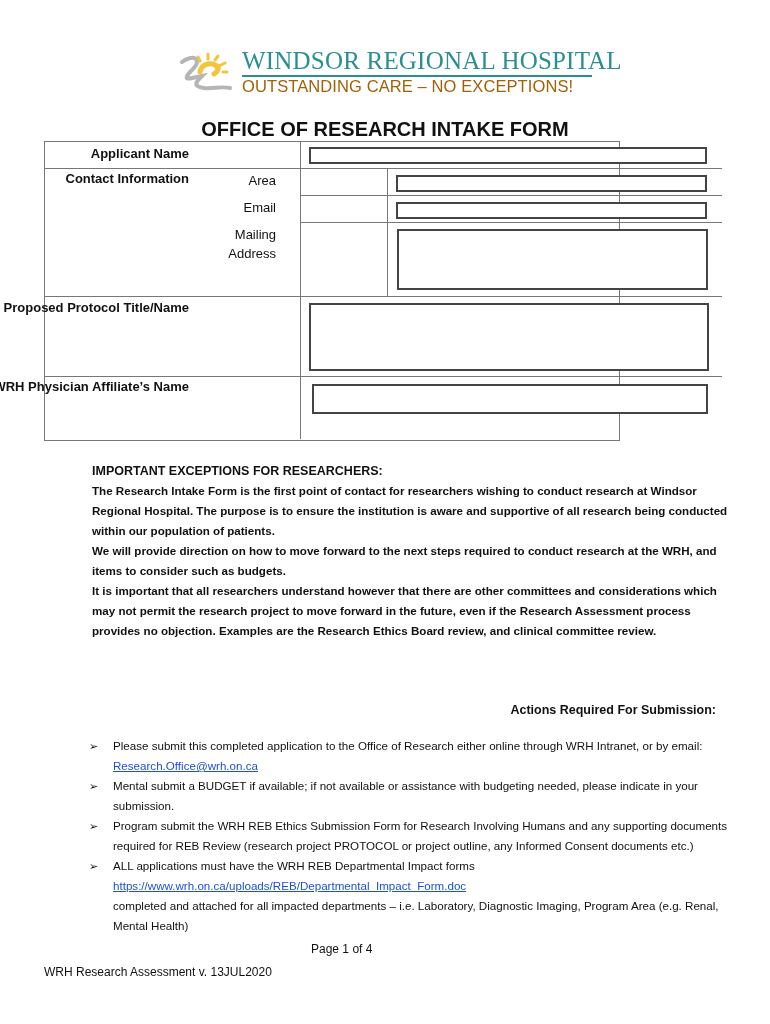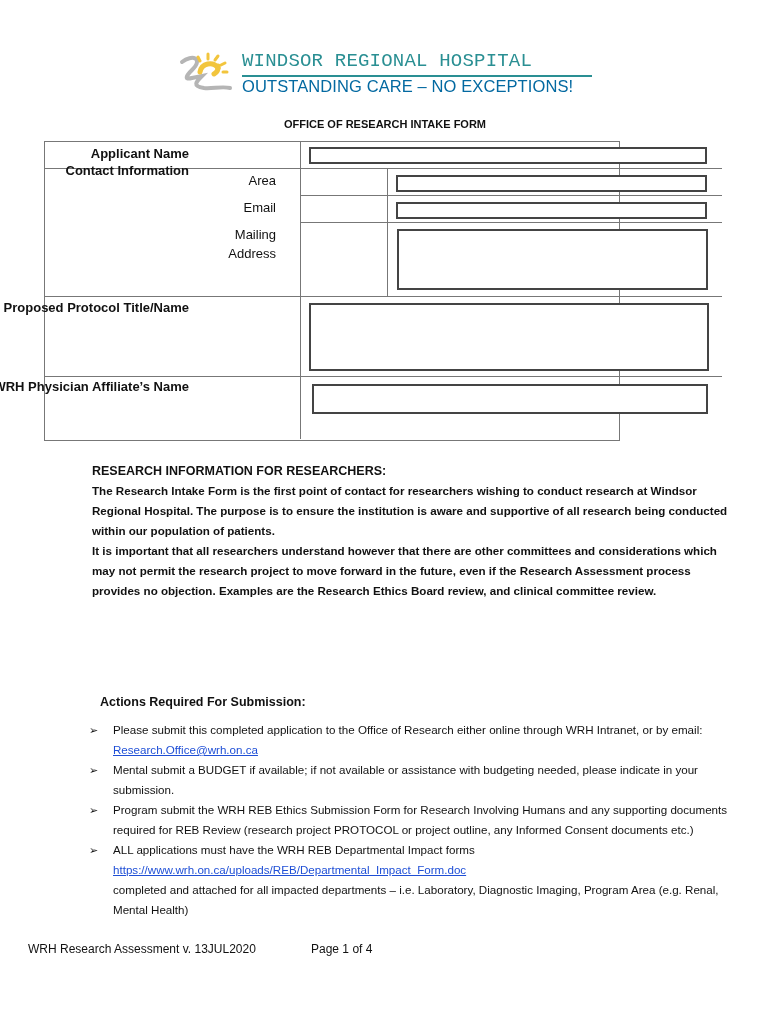--- a/index.html
+++ b/index.html
@@ -2,47 +2,47 @@
 <html><head>
 <meta charset="utf-8">
 <style>
   html, body { margin: 0; padding: 0; background: #ffffff; }
   body { width: 770px; height: 1024px; position: relative; overflow: hidden;
          font-family: "Liberation Sans", "DejaVu Sans", sans-serif; color: #111; }
 
   
   .logo { position: absolute; left: 178px; top: 46px; width: 420px; height: 50px; }
   .logo-mark { position: absolute; left: 0; top: 2px; width: 58px; height: 46px; }
-  .logo-title { position: absolute; left: 64px; top: 2px; font-family: Liberation Mono, monospace;
-                font-size: 19px; letter-spacing: 0.2px; color: #2a8f93; white-space: nowrap; line-height: 26px; }
+  .logo-title { position: absolute; left: 64px; top: 2px; font-family: Liberation Serif, serif;
+                font-size: 25px; letter-spacing: 0.2px; color: #2a8f93; white-space: nowrap; line-height: 26px; }
   .logo-rule { position: absolute; left: 64px; top: 29px; width: 350px; height: 2px; background: #2a8f93; }
   .logo-tag { position: absolute; left: 64px; top: 31px; font-family: "Liberation Sans", sans-serif;
-              font-size: 16.5px; color: #0369a1; white-space: nowrap; line-height: 18px; letter-spacing: 0.1px; }
+              font-size: 16.5px; color: #a16207; white-space: nowrap; line-height: 18px; letter-spacing: 0.1px; }
 
   
   .form-title { position: absolute; left: 0; width: 770px; top: 118px; text-align: center;
-                font-weight: bold; font-size: 11px; letter-spacing: 0; }
+                font-weight: bold; font-size: 20px; letter-spacing: 0; }
 
   
   .tbl { position: absolute; left: 44px; top: 141px; width: 576px; height: 300px;
          border: 1.5px solid #777; box-sizing: border-box; }
   .hline { position: absolute; height: 1px; background: #777; }
   .vline { position: absolute; width: 1px; background: #777; }
   .lbl { position: absolute; font-size: 13px; font-weight: bold; text-align: right; white-space: nowrap; }
   .sublbl { position: absolute; font-size: 13px; text-align: right; line-height: 19px; }
   .note { position: absolute; font-size: 8.2px; font-weight: bold; text-align: right; line-height: 13.5px; }
   .field { position: absolute; border: 2px solid #444; box-sizing: border-box; background: #fff; }
 
   
   .info { position: absolute; left: 92px; width: 640px; font-size: 11.6px; font-weight: bold; line-height: 20px; }
   .info p { margin: 0; }
   .info-head { font-size: 12.5px; }
 
   .actions { position: absolute; left: 92px; top: 684px; width: 640px; font-size: 11.6px; line-height: 20px; }
-  .actions-head { font-weight: bold; font-size: 12.5px; margin: 8px; }
+  .actions-head { font-weight: bold; font-size: 12.5px; margin: 16px; text-align: right; }
   .bullets { list-style: none; margin: 0; padding: 0; }
   .bullets li { position: relative; padding-left: 21px; }
   .arrow { position: absolute; left: -3px; top: 0; font-size: 11px; }
   .b { font-weight: normal; }
   a.link { color: #1f4fd6; text-decoration: underline; }
 
   .footer { position: absolute; top: 942px; font-size: 12px; white-space: nowrap; }
 </style>
 </head>
 <body>
@@ -73,21 +73,21 @@
 
   <div class="hline" style="left:0; width:677px; top:26px;"></div>
   <div class="hline" style="left:255px; width:422px; top:53px;"></div>
   <div class="hline" style="left:255px; width:422px; top:80px;"></div>
   <div class="hline" style="left:0; width:677px; top:154px;"></div>
   <div class="hline" style="left:0; width:677px; top:234px;"></div>
 
   <div class="lbl" style="right:430px; top:4px;">Applicant Name</div>
   <input class="field" type="text" style="left: 264px; top: 5px; width: 398px; height: 17px;" value="">
 
-  <div class="lbl" style="right:430px; top:21px;text-align:center;">Contact Information</div>
+  <div class="lbl" style="right:430px; top:29px;text-align:center;">Contact Information</div>
 
   <div class="sublbl" style="right:343px; top:29px;">Area</div>
   <input class="field" type="text" style="left: 351px; top: 33px; width: 311px; height: 17px;" value="">
 
   <div class="sublbl" style="right:343px; top:56px;padding-left:16px;">Email</div>
   <input class="field" type="text" style="left: 351px; top: 60px; width: 311px; height: 17px;" value="">
 
   <div class="sublbl" style="right:343px; top:83px;">
     <div>Mailing</div>
     <div>Address</div>
@@ -95,22 +95,23 @@
   <textarea class="field" style="left: 352px; top: 87px; width: 311px; height: 61px; resize: none;"></textarea>
 
   <div class="lbl" style="right:430px; top:158px;">Proposed Protocol Title/Name</div>
   <textarea class="field" style="left: 264px; top: 161px; width: 400px; height: 68px; resize: none;"></textarea>
 
   <div class="lbl" style="right:430px; top:237px; font-size:13px;text-align:center;">WRH Physician Affiliate’s Name</div>
   <input class="field" type="text" style="left: 267px; top: 242px; width: 396px; height: 30px;" value="">
 </div>
 
 <div class="info" style="top:461px;">
-  <p class="info-head">RESEARCH INFORMATION FOR RESEARCHERS:</p>
+  <p class="info-head">IMPORTANT EXCEPTIONS FOR RESEARCHERS:</p>
   <p>The Research Intake Form is the first point of contact for researchers wishing to conduct research at Windsor Regional Hospital.  The purpose is to ensure the institution is aware and supportive of all research being conducted within our population of patients.</p>
+  <p>We will provide direction on how to move forward to the next steps required to conduct research at the WRH, and items to consider such as budgets.</p>
   <p>It is important that all researchers understand however that there are other committees and considerations which may not permit the research project to move forward in the future, even if the Research Assessment process provides no objection.  Examples are the Research Ethics Board review, and clinical committee review.</p>
 </div>
 
 <div class="actions">
   <p class="actions-head">Actions Required For Submission:</p>
   <ul class="bullets">
     <li>
       <span class="arrow">➢</span>
       <span>Please </span><span class="b">submit this completed application</span><span> to the Office of Research either online through WRH Intranet, or by email: </span><a class="link">Research.Office@wrh.on.ca</a>
     </li>
@@ -124,16 +125,16 @@
     </li>
     <li>
       <span class="arrow">➢</span>
       <span>ALL applications must have the </span><span class="b">WRH REB Departmental Impact forms</span><br>
       <a class="link">https://www.wrh.on.ca/uploads/REB/Departmental_Impact_Form.doc</a><br>
       <span>completed and attached for all impacted departments – i.e. Laboratory, Diagnostic Imaging, Program Area (e.g. Renal, Mental Health)</span>
     </li>
   </ul>
 </div>
 
-<div class="footer" style="left:28px;">WRH Research Assessment v. 13JUL2020</div>
+<div class="footer" style="left:44px;margin-top:23px;">WRH Research Assessment v. 13JUL2020</div>
 <div class="footer" style="left:311px;">
   <span>Page </span><span class="b">1</span><span> of </span><span class="b">4</span>
 </div>
 
 </body></html>

